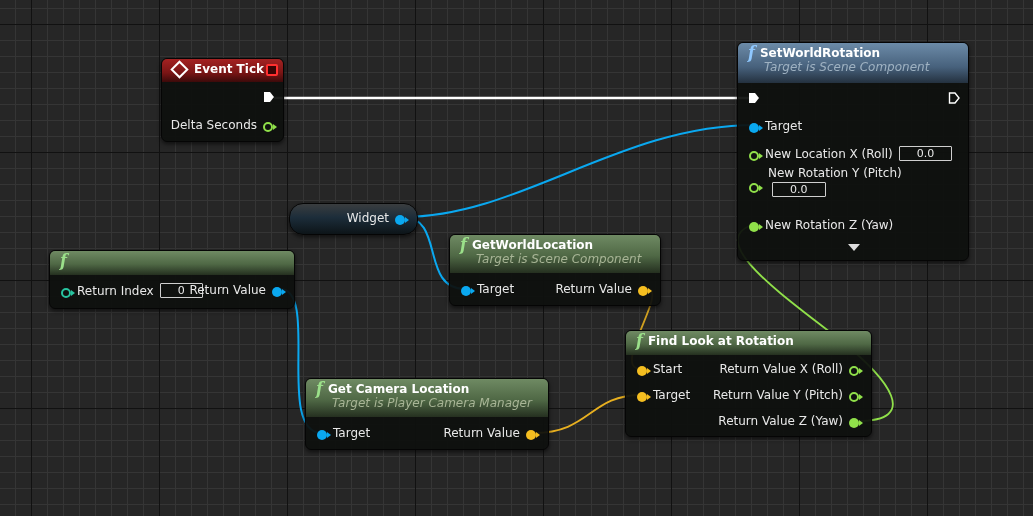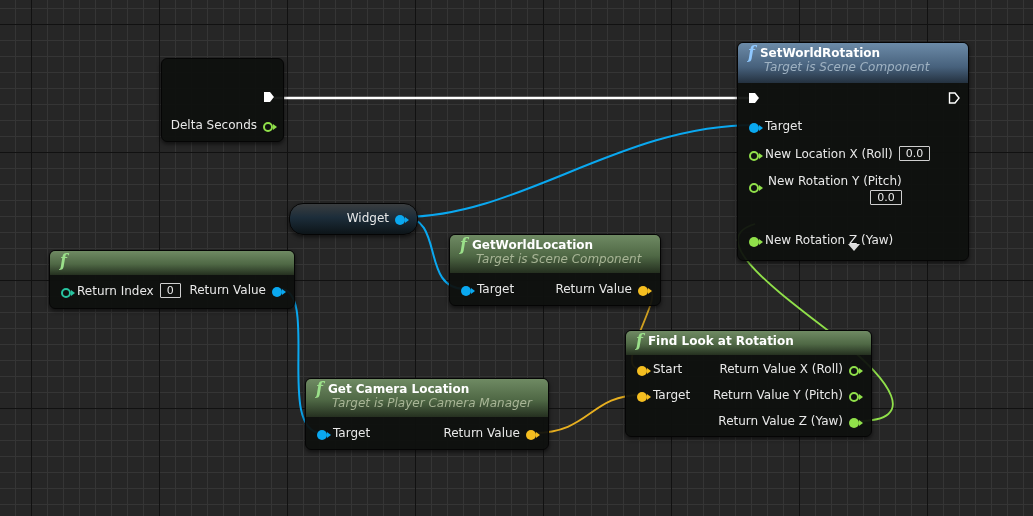--- a/index.html
+++ b/index.html
@@ -31,39 +31,46 @@
   .pin::after{content:"";position:absolute;right:-4px;top:2px;border-left:4px solid currentColor;border-top:3px solid transparent;border-bottom:3px solid transparent;}
   .pin.filled{background:currentColor;}
   .pin.hollow{border:2px solid currentColor;background:transparent;}
   .pin.hollow::after{right:-6px;top:0px;}
   .blue-pin{color:#0aa8f0;}
   .yellow-pin{color:#f5be20;}
   .green-pin{color:#90e04a;}
   .teal-pin{color:#28c4a0;}
   .exec{display:inline-block;width:12px;height:12px;position:relative;}
   .exec svg{position:absolute;left:0;top:0;}
-  .box{border:1px solid #cfcfcf;padding:0 6px;font-size:11px;line-height:13px;border-radius:1px;}
+  .box{border:1px solid #cfcfcf;padding:0 17px;font-size:11px;line-height:13px;border-radius:1px;}
   .varnode{position:absolute;left:289px;top:203px;width:127px;height:30px;border-radius:14px;
     background:linear-gradient(to bottom,#3a3d3f 0%,#1c2d3a 45%,#0d1418 100%);border:1px solid #050505;
     box-shadow:0 2px 4px rgba(0,0,0,0.6);}
 </style>
 </head>
 <body>
 
 <svg id="wires" viewBox="0 0 1033 516">
   <path d="M274 98 L752 98" stroke="#ffffff" stroke-width="2.5" fill="none"></path>
   <path d="M403 217 C 520 217, 620 125, 755 125" stroke="#0aa8f0" stroke-width="2" fill="none"></path>
   <path d="M403 217 C 445 217, 420 289, 465 289" stroke="#0aa8f0" stroke-width="2" fill="none"></path>
   <path d="M280 289 C 320 289, 275 433, 322 433" stroke="#0aa8f0" stroke-width="2" fill="none"></path>
   <path d="M647 289 C 670 289, 610 369, 641 369" stroke="#d0a020" stroke-width="1.8" fill="none"></path>
   <path d="M534 433 C 590 433, 590 395, 641 395" stroke="#e8b020" stroke-width="1.8" fill="none"></path>
   <path d="M858 421 C 920 421, 890 380, 840 340 C 790 300, 700 240, 755 224" stroke="#90e04a" stroke-width="1.8" fill="none"></path>
 </svg>
 
 <div class="node" style="left:161px;top:58px;width:121px;height:82px;">
+  <div class="hdr red" style="height:16px;">
+    <div class="title">
+      <span style="display:inline-block;width:9px;height:9px;border:2px solid #fff;transform:rotate(45deg);margin:0 3px 0 1px;"></span>
+      <span>Event Tick</span>
+    </div>
+    <span style="position:absolute;right:5px;top:5px;width:8px;height:8px;border:2px solid #ff3030;background:#3a0505;border-radius:2px;"></span>
+  </div>
   <div class="row" style="right:8px;top:32px;">
     <span class="exec">
         <svg width="12" height="12">
           <path d="M1 1 H7 L11 6 L7 11 H1 Z" fill="#fff"></path>
         </svg>
       </span>
   </div>
   <div class="row" style="right:10px;top:59px;">
     <span>Delta Seconds</span>
     <span class="pin hollow green-pin"></span>
@@ -97,25 +104,25 @@
     <span>Target</span>
   </div>
   <div class="row" style="left:11px;top:103px;">
     <span class="pin hollow green-pin"></span>
     <span>New Location X (Roll)</span>
     <span class="box">0.0</span>
   </div>
   <div class="row" style="left:11px;top:140px;">
     <span class="pin hollow green-pin"></span>
   </div>
-  <div style="position:absolute;left:30px;top:131px;font-size:12px;text-align:right;">
+  <div style="position:absolute;left:30px;top:123px;font-size:12px;">
     <div>New Rotation Y (Pitch)</div>
     <div style="margin-top:2px;margin-left:4px;display:inline-block;" class="box">0.0</div>
   </div>
-  <div class="row" style="left:11px;top:190px;">
+  <div class="row" style="left:11px;top:175px;">
     <span class="pin filled green-pin"></span>
     <span>New Rotation Z (Yaw)</span>
   </div>
   <span style="position:absolute;left:110px;top:201px;width:0;height:0;border-left:6px solid transparent;border-right:6px solid transparent;border-top:7px solid #ddd;"></span>
 </div>
 
 <div class="varnode">
   <div class="row" style="right:12px;top:7px;">
     <span>Widget</span>
     <span class="pin filled blue-pin"></span>

